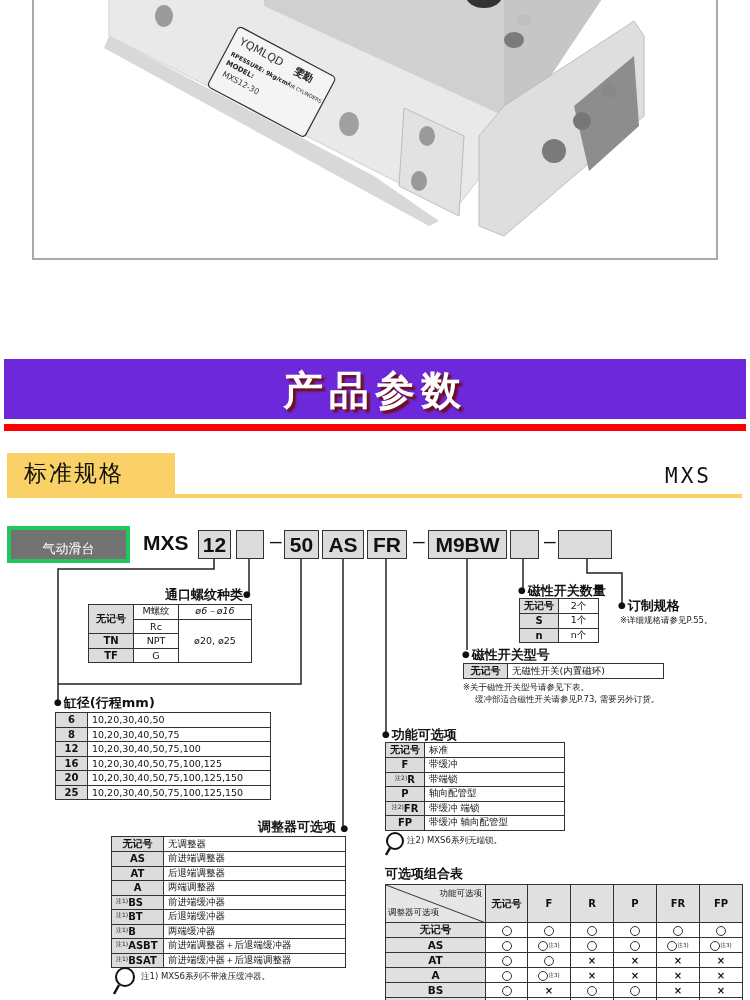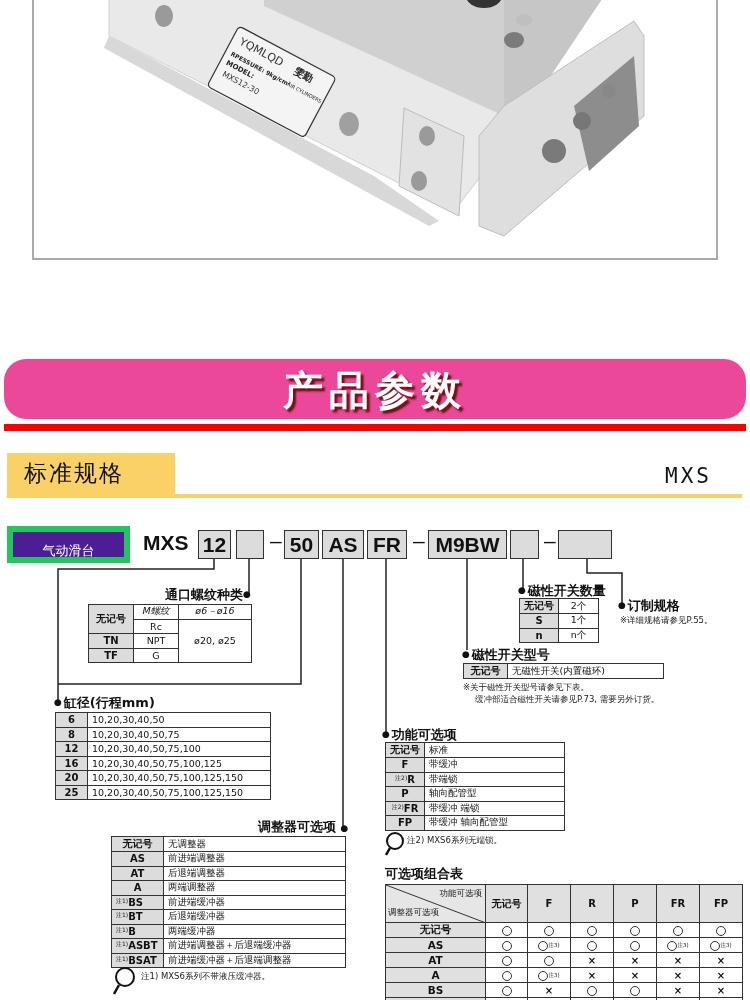--- a/index.html
+++ b/index.html
@@ -9,22 +9,21 @@
   
   .photo-frame {
     position: absolute; left: 32px; top: -4px; width: 686px; height: 264px;
     border: 2px solid #a9a9a9; border-top: none; background: #fff; overflow: hidden;
   }
   .photo-frame svg { position: absolute; left: 0; top: 0; }
 
   
   .banner {
     position: absolute; left: 4px; top: 359px; width: 742px; height: 60px;
-    background: #ec4899;
-    border-radius: 22px;
+    background: #6d28d9;
   }
   .banner-title {
     position: absolute; left: 0; right: 0; top: 4px; text-align: center;
     font-size: 40px; font-weight: bold; color: #fff; letter-spacing: 6px;
     text-shadow: 3px 3px 2px #6e1010;
     font-family: "DejaVu Sans", sans-serif;
   }
   .banner-stripe {
     position: absolute; left: 4px; top: 424px; width: 742px; height: 7px; background: #ff0000;
   }
@@ -35,22 +34,22 @@
   }
   .sec-title {
     position: absolute; left: 24px; top: 458px; font-size: 23px; color: #111; letter-spacing: 2px;
   }
   .sec-line { position: absolute; left: 7px; top: 494px; width: 735px; height: 4px; background: #fad166; }
   .sec-code { position: absolute; right: 38px; top: 464px; font-size: 21px; letter-spacing: 3px; color: #111; font-family: "DejaVu Sans Mono", monospace; }
 
   
   .cat-box {
     position: absolute; left: 7px; top: 526px; width: 123px; height: 37px;
-    background: #4c1d95; color: #fff; font-size: 13px; text-align: center; line-height: 37px;
-    border: 6px solid #22c55e;
+    background: #737373; color: #fff; font-size: 13px; text-align: center; line-height: 37px;
+    border: 4px solid #22c55e;
   }
   .model-prefix { position: absolute; left: 143px; top: 531px; font-size: 21px; font-weight: bold; font-family: "Liberation Sans", sans-serif; }
   .code-box {
     position: absolute; top: 530px; height: 29px; background: #dcdcdc; border: 1.5px solid #333;
     font-size: 21px; font-weight: bold; text-align: center; line-height: 27px; font-family: "Liberation Sans", sans-serif;
   }
   .dash { position: absolute; top: 529px; font-size: 21px; font-family: "Liberation Sans", sans-serif; }
 
   .lines { position: absolute; left: 0; top: 0; }
 
@@ -156,21 +155,21 @@
     <polyline points="523,559 523,590"></polyline>
     <polyline points="587,559 587,573 622,573 622,603"></polyline>
   </g>
 </svg>
 
 <div class="label dot-label" style="left:165px;top:586px;direction:rtl;"><span>通口螺纹种类</span></div>
 <table class="spec" style="left:88px;top:604px;">
   <tbody>
       <tr>
     <td class="key" rowspan="2" style="width:45px;">无记号</td>
-    <td class="center" style="width:45px;font-style:italic;">M螺纹</td>
+    <td class="center" style="width:45px;">M螺纹</td>
     <td class="center" style="width:73px;font-style:italic;">ø6－ø16</td>
   </tr>
   <tr>
     <td class="center">Rc</td>
     <td class="center" rowspan="3">ø20, ø25</td>
   </tr>
   <tr>
     <td class="key">TN</td>
     <td class="center">NPT</td>
   </tr>

